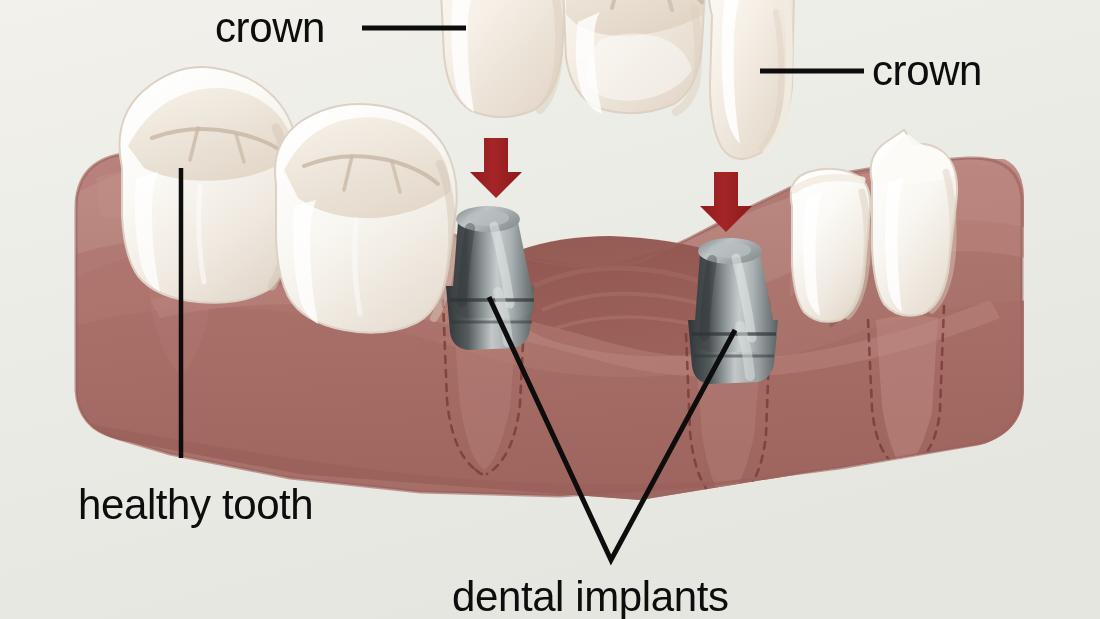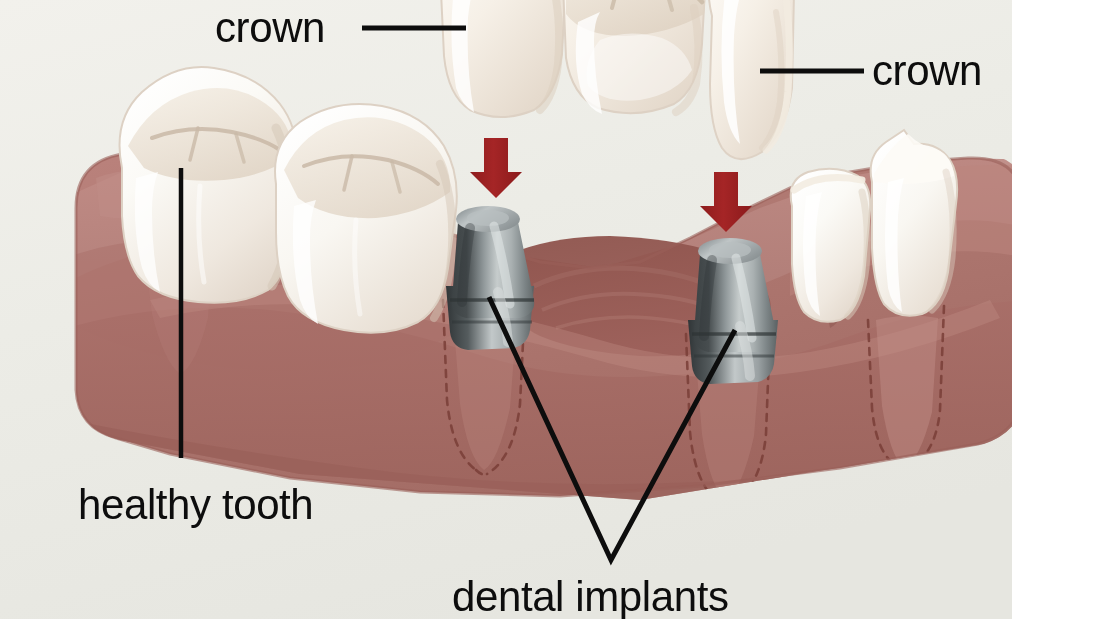--- a/index.html
+++ b/index.html
@@ -2,21 +2,21 @@
 <html><head>
 <meta charset="utf-8">
 <style>
   html, body {
     margin: 0;
     padding: 0;
     background: #ffffff;
   }
   #stage {
     position: relative;
-    width: 1012px;
+    width: 1100px;
     height: 619px;
     overflow: hidden;
     font-family: "Liberation Sans", sans-serif;
     background: #eaeae5;
   }
   #illustration {
     position: absolute;
     inset: 0;
     width: 1100px;
     height: 619px;

